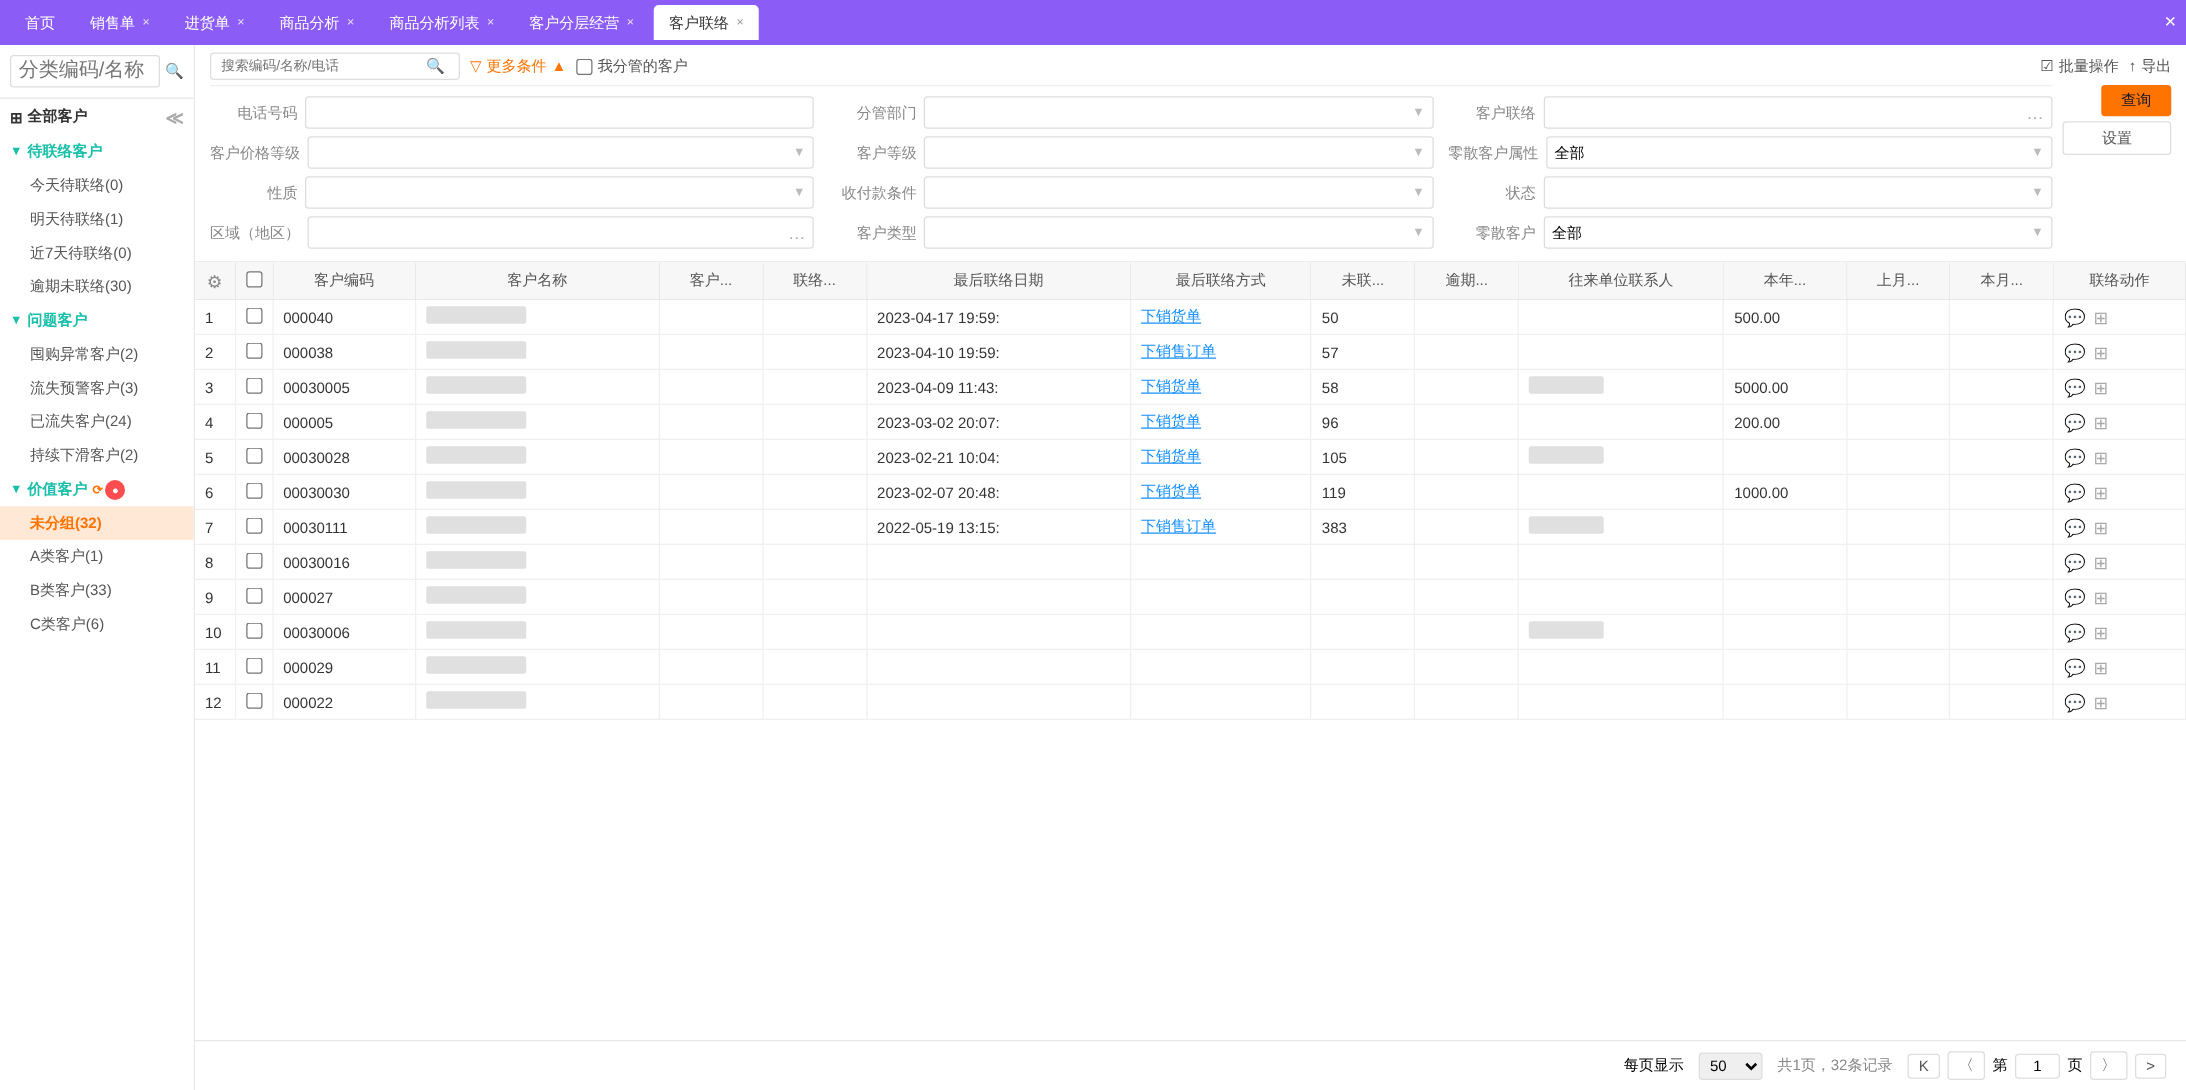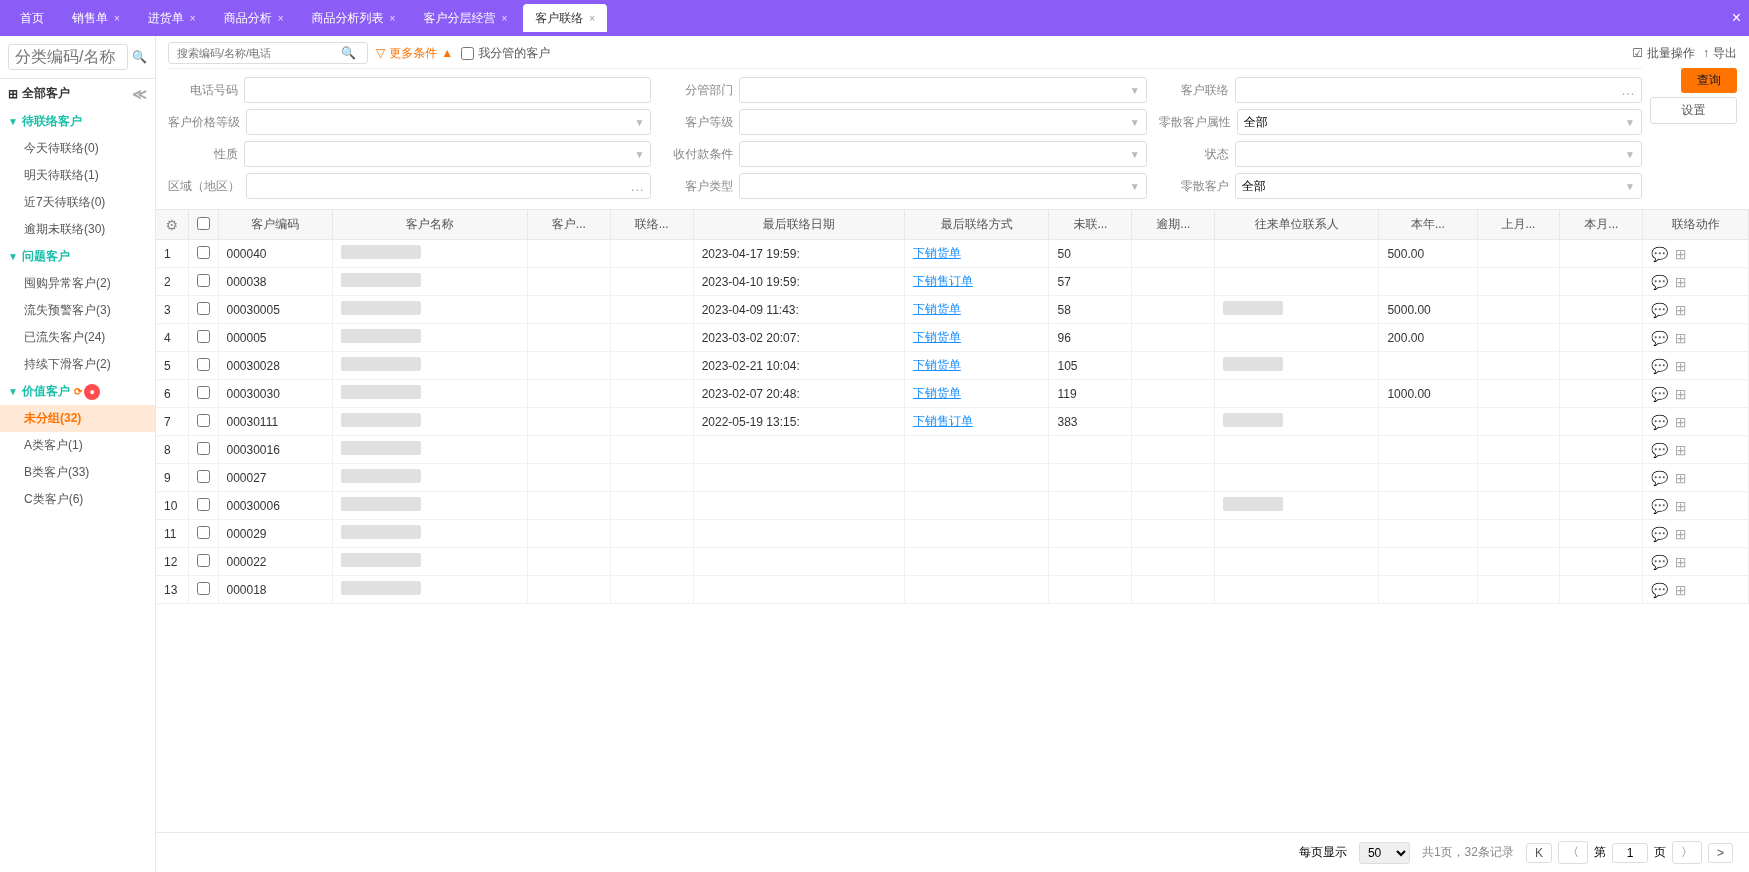--- a/index.html
+++ b/index.html
@@ -822,42 +822,20 @@
               <td></td>
               <td></td>
               <td></td>
               <td>
                 <div class="action-icons">
     <span class="action-icon" title="联络">💬</span>
     <span class="action-icon" title="更多">⊞</span>
   </div>
               </td>
             </tr>
-            <tr>
-              <td>13</td>
-              <td><input type="checkbox" style=""></td>
-              <td>000018</td>
-              <td><span class="blurred" style="min-width: 80px;"></span></td>
-              <td></td>
-              <td></td>
-              <td></td>
-              <td></td>
-              <td></td>
-              <td></td>
-              <td></td>
-              <td></td>
-              <td></td>
-              <td></td>
-              <td>
-                <div class="action-icons">
-    <span class="action-icon" title="联络">💬</span>
-    <span class="action-icon" title="更多">⊞</span>
-  </div>
-              </td>
-            </tr>
           </tbody>
       </table>
     </div>
 
     <div class="table-footer">
       <span>每页显示</span>
       <select style="border:1px solid #ddd;padding:2px 4px;border-radius:3px;">
         <option>50</option>
         <option>20</option>
         <option>100</option>

